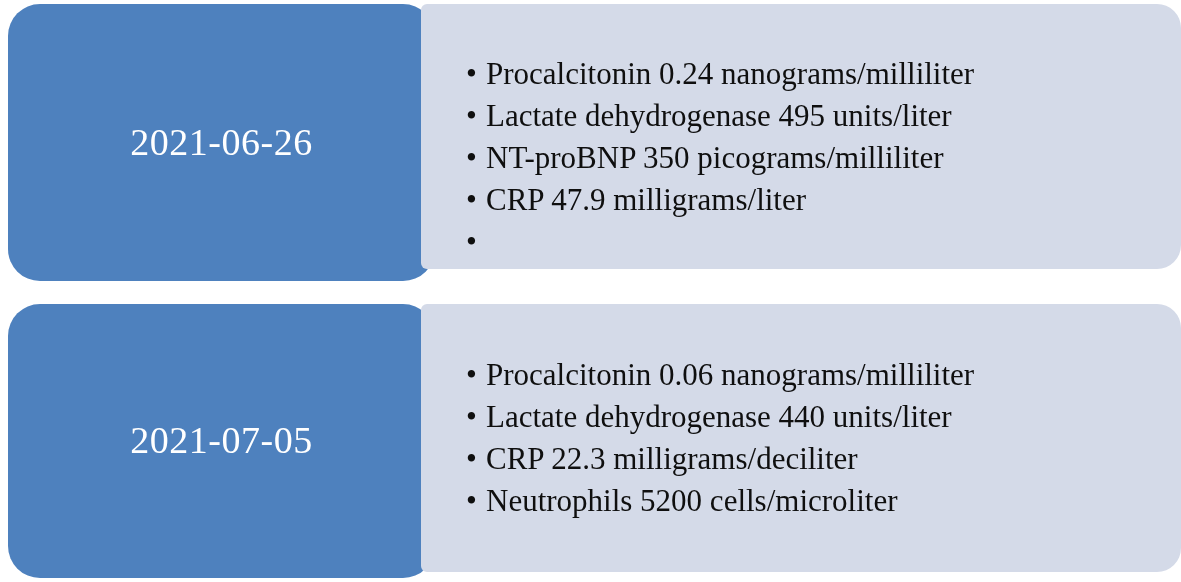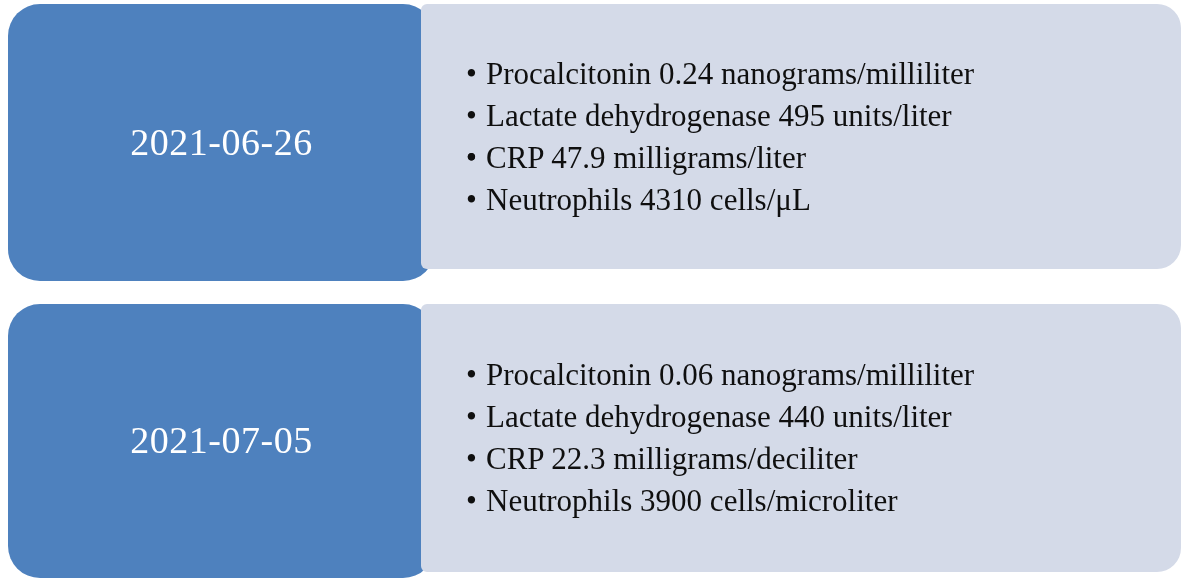--- a/index.html
+++ b/index.html
@@ -107,28 +107,28 @@
         <li class="result-item" style="color: rgb(15, 15, 15);">
           <span class="bullet">•</span>
           <span>Procalcitonin 0.24 nanograms/milliliter</span>
         </li>
         <li class="result-item" style="color: rgb(15, 15, 15);">
           <span class="bullet">•</span>
           <span>Lactate dehydrogenase 495 units/liter</span>
         </li>
         <li class="result-item" style="color: rgb(15, 15, 15);">
           <span class="bullet">•</span>
+          <span>NT-proBNP 350 picograms/milliliter</span>
         </li>
         <li class="result-item" style="color: rgb(15, 15, 15);">
           <span class="bullet">•</span>
           <span>CRP 47.9 milligrams/liter</span>
         </li>
         <li class="result-item" style="color: rgb(15, 15, 15);">
           <span class="bullet">•</span>
-          <span>Neutrophils 4310 cells/μL</span>
         </li>
       </ul>
     </div>
   </div>
 
   <div class="row row-2">
     <div class="date-chip" style="background: rgb(78, 129, 190); text-align: center;">
       <span class="date-label" style="color: rgb(255, 255, 255);">2021-07-05</span>
     </div>
     <div class="results-panel" style="background: rgb(212, 218, 232);">
@@ -140,19 +140,19 @@
         <li class="result-item" style="color: rgb(15, 15, 15);">
           <span class="bullet">•</span>
           <span>Lactate dehydrogenase 440 units/liter</span>
         </li>
         <li class="result-item" style="color: rgb(15, 15, 15);">
           <span class="bullet">•</span>
           <span>CRP 22.3 milligrams/deciliter</span>
         </li>
         <li class="result-item" style="color: rgb(15, 15, 15);">
           <span class="bullet">•</span>
-          <span>Neutrophils 3900 cells/microliter</span>
+          <span>Neutrophils 5200 cells/microliter</span>
         </li>
       </ul>
     </div>
   </div>
 
 </div>
 
 </body></html>

